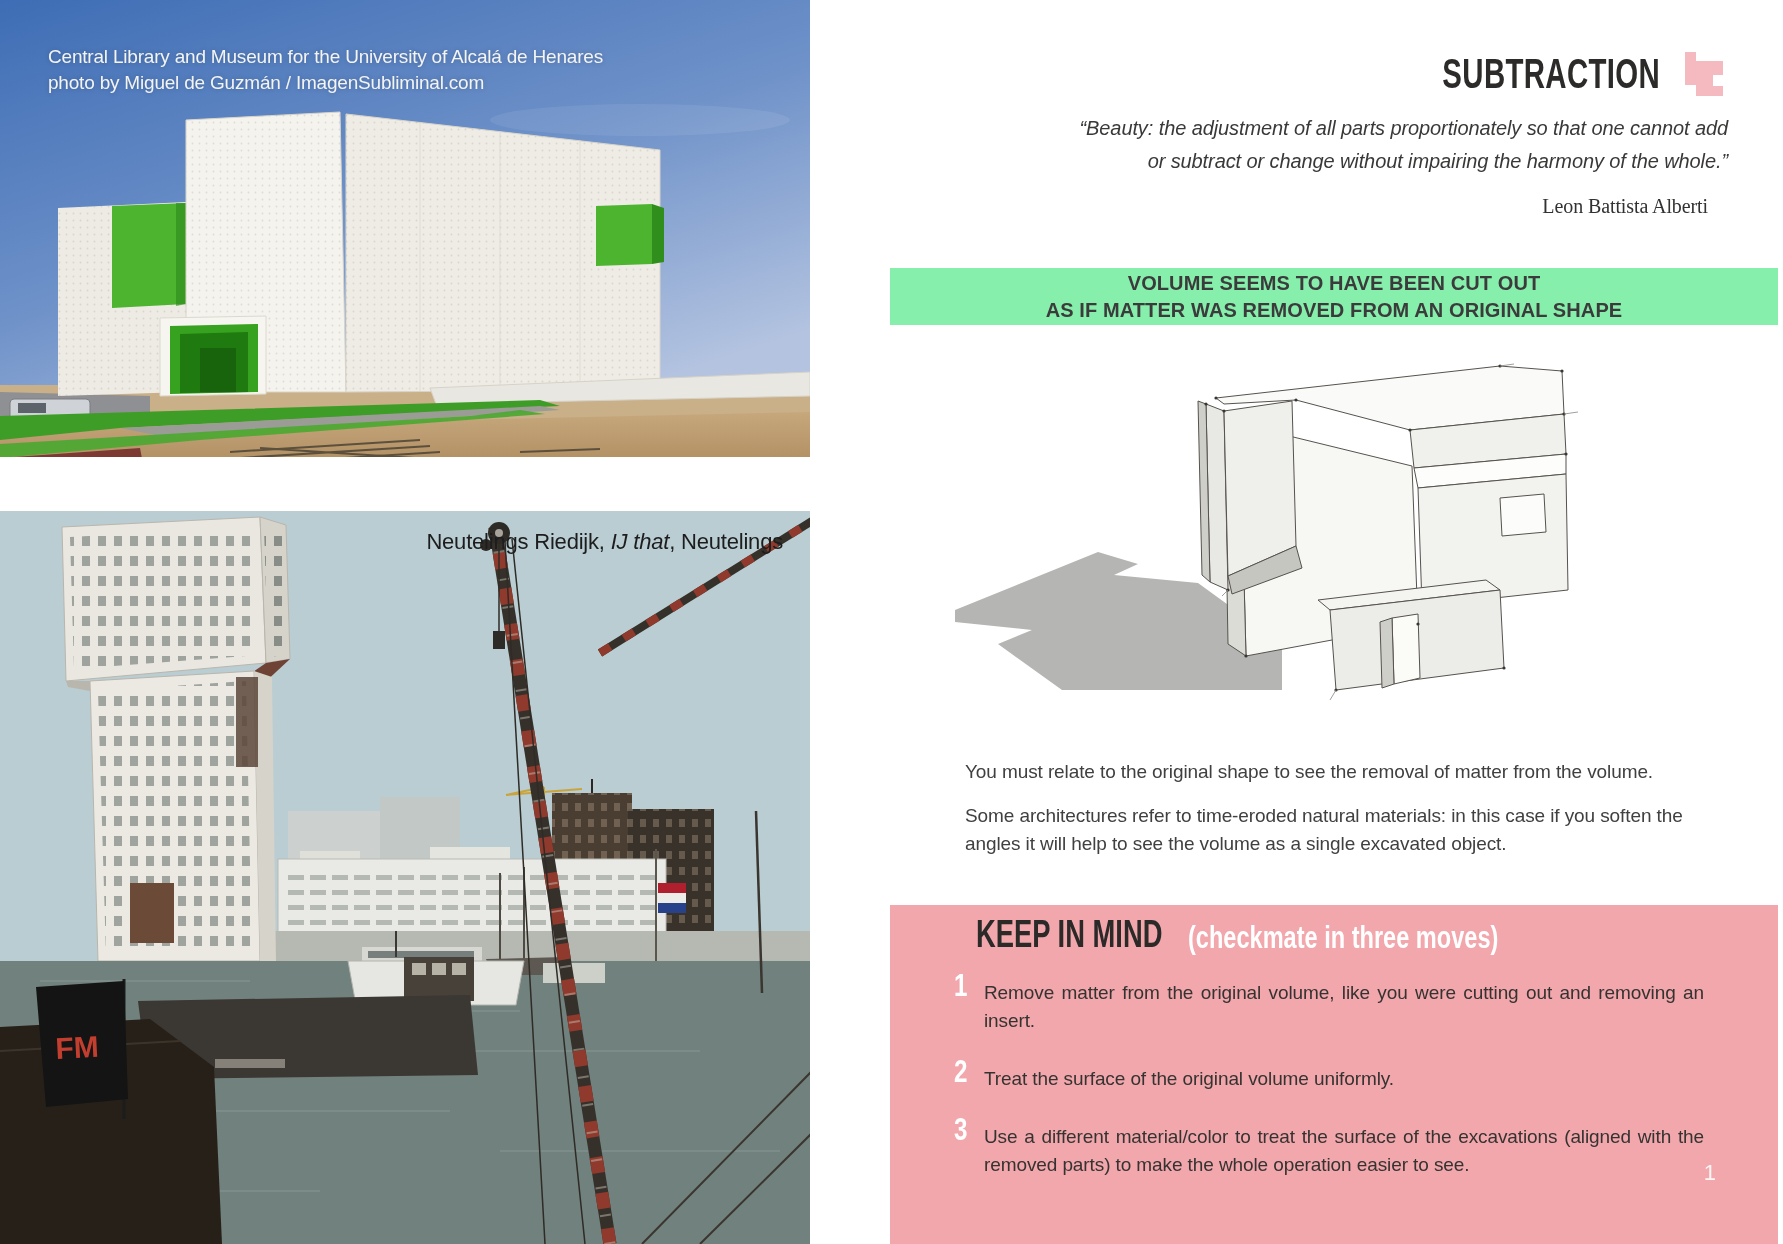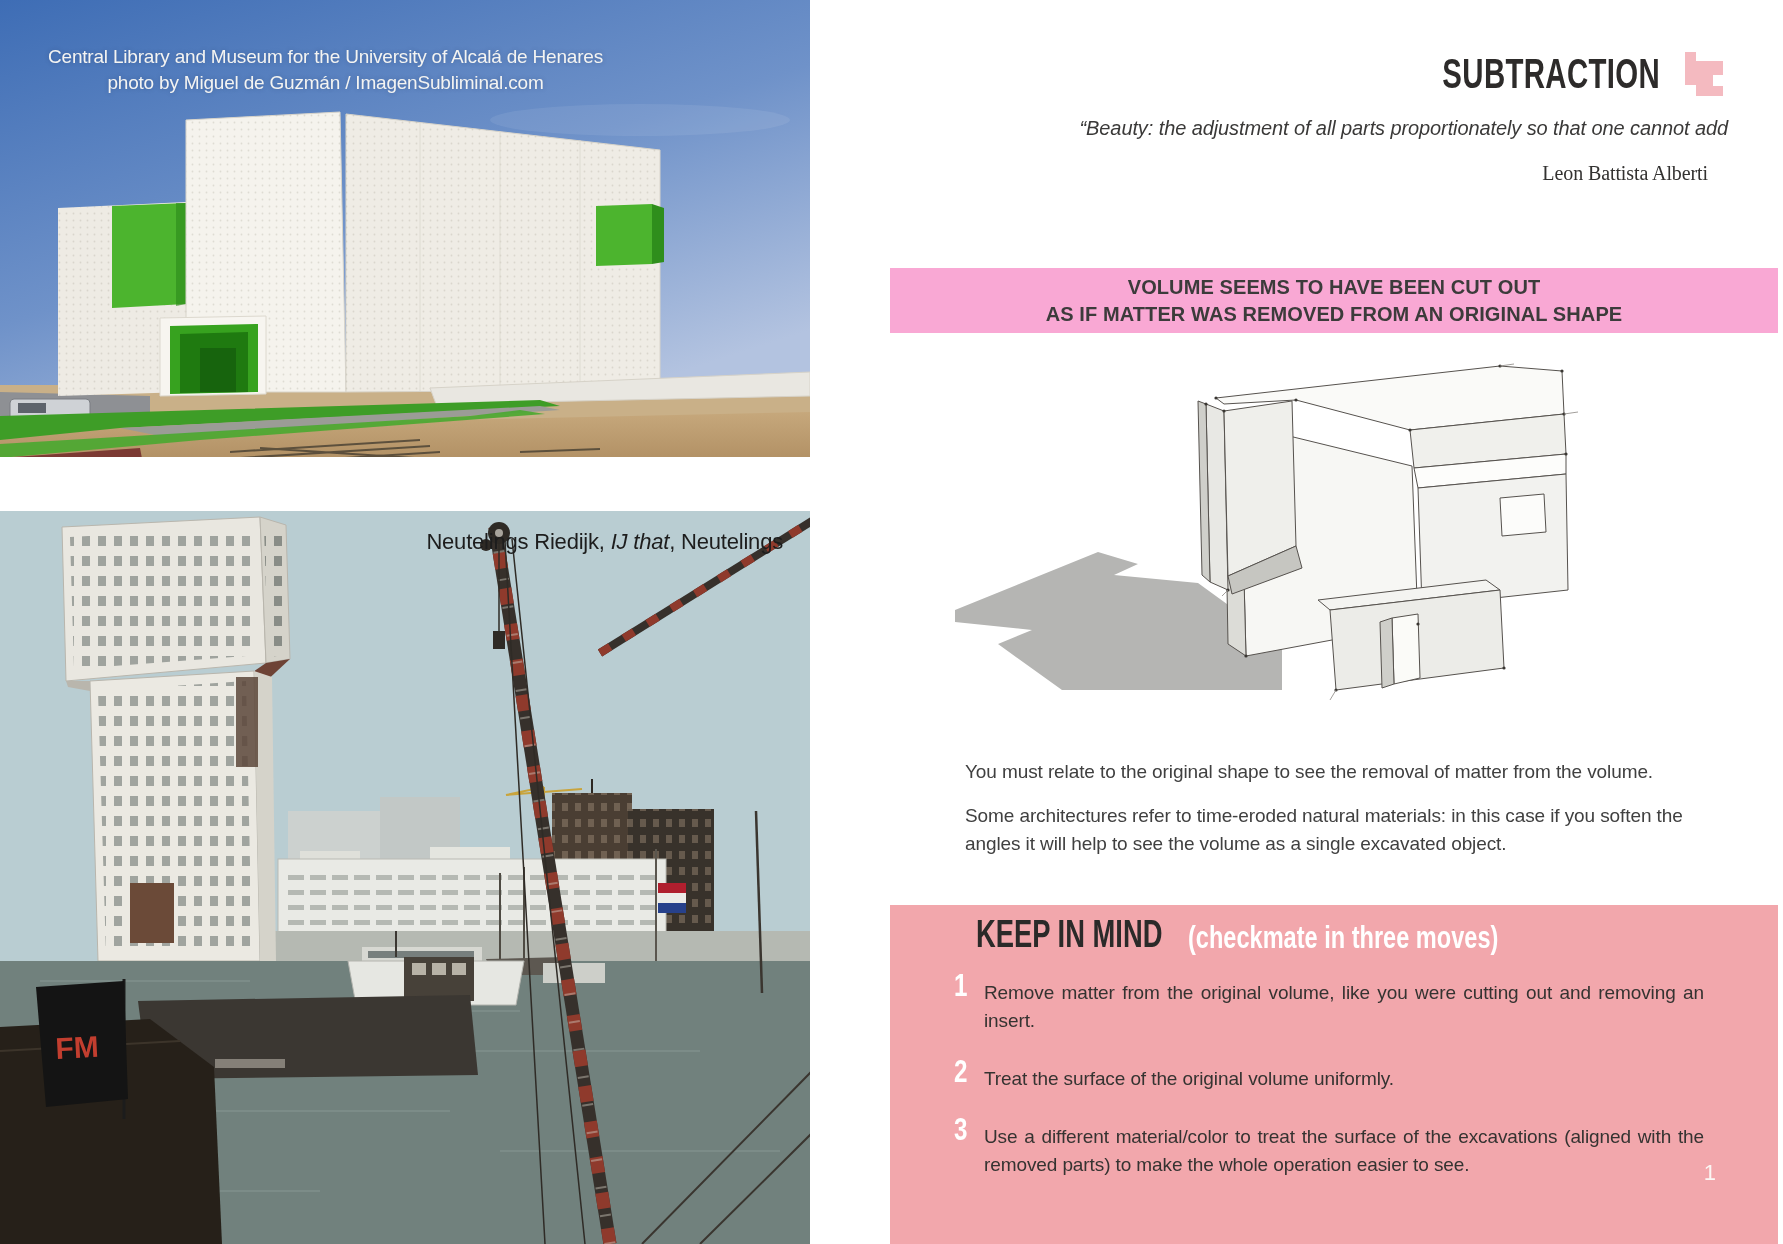--- a/index.html
+++ b/index.html
@@ -2,40 +2,40 @@
 <html><head>
 <meta charset="utf-8">
 <style>
   html,body{margin:0;padding:0;background:#ffffff;}
   .page{position:relative;width:1783px;height:1244px;background:#ffffff;overflow:hidden;
         font-family:"Liberation Sans", sans-serif;color:#312f2e;}
 
   
   .photo{position:absolute;left:0;width:810px;overflow:hidden;}
   .photo svg{display:block;}
-  .photo1{top:0;height:457px;text-align:center;}
+  .photo1{top:0;height:457px;}
   .photo2{top:511px;height:733px;}
   .caption1{position:absolute;left:48px;top:44px;color:#f4f4f2;font-size:19px;line-height:26px;
             letter-spacing:-0.2px;text-shadow:0 0 4px rgba(40,60,100,.35);}
   .caption2{position:absolute;right:27px;top:18px;color:#1d1d1d;font-size:22px;letter-spacing:-0.2px;}
   .caption2 em{font-style:italic;}
 
   
   .titlebar{position:absolute;top:50px;right:60px;width:420px;height:46px;}
   .title{position:absolute;right:63px;top:0;font-size:42px;font-weight:bold;color:#2d2b2a;
          transform:scaleX(0.70);transform-origin:right top;white-space:nowrap;letter-spacing:0.5px;}
   .logo{position:absolute;right:0;top:2px;}
 
   
   .quote{position:absolute;top:112px;right:55px;text-align:right;font-size:20px;font-style:italic;
          line-height:33px;color:#3a3938;letter-spacing:-0.1px;}
   .attrib{margin-top:12px;font-style:normal;padding-right:20px;color:#333231;font-family:Liberation Serif, serif;}
 
   
-  .banner{position:absolute;left:890px;right:5px;top:268px;height:65px;background:#f9a8d4;
+  .banner{position:absolute;left:890px;right:5px;top:268px;height:57px;background:#86efac;
           display:flex;flex-direction:column;justify-content:center;text-align:center;
           font-weight:bold;font-size:20px;line-height:27px;color:#3c3b3b;letter-spacing:0.1px;}
 
   
   .sketch{position:absolute;left:940px;top:338px;}
 
   
   .bodytext{position:absolute;left:965px;top:758px;width:760px;font-size:19px;line-height:28px;
             color:#404040;letter-spacing:-0.1px;}
   .bodytext p{margin:0;}
@@ -244,20 +244,21 @@
   <div class="titlebar">
     <span class="title">SUBTRACTION</span>
     <svg class="logo" width="38" height="44" viewBox="0 0 38 44">
       <rect x="0" y="0" width="11" height="33" fill="#f4bac0"></rect>
       <path d="M11,9 L38,9 L38,23 L28,23 L28,34 L38,34 L38,44 L11,44 Z" fill="#f4bac0"></path>
     </svg>
   </div>
 
   <div class="quote">
     <div>“Beauty: the adjustment of all parts proportionately so that one cannot add</div>
+    <div>or subtract or change without impairing the harmony of the whole.”</div>
     <div class="attrib">Leon Battista Alberti</div>
   </div>
 
   <div class="banner">
     <div>VOLUME SEEMS TO HAVE BEEN CUT OUT</div>
     <div>AS IF MATTER WAS REMOVED FROM AN ORIGINAL SHAPE</div>
   </div>
 
   <svg class="sketch" width="640" height="410" viewBox="0 0 640 410">
     <polygon points="15,272 158,214 198,226 174,237 258,245 342,306 342,352 122,352 58,306 92,292 15,284" fill="#b5b5b3"></polygon>

